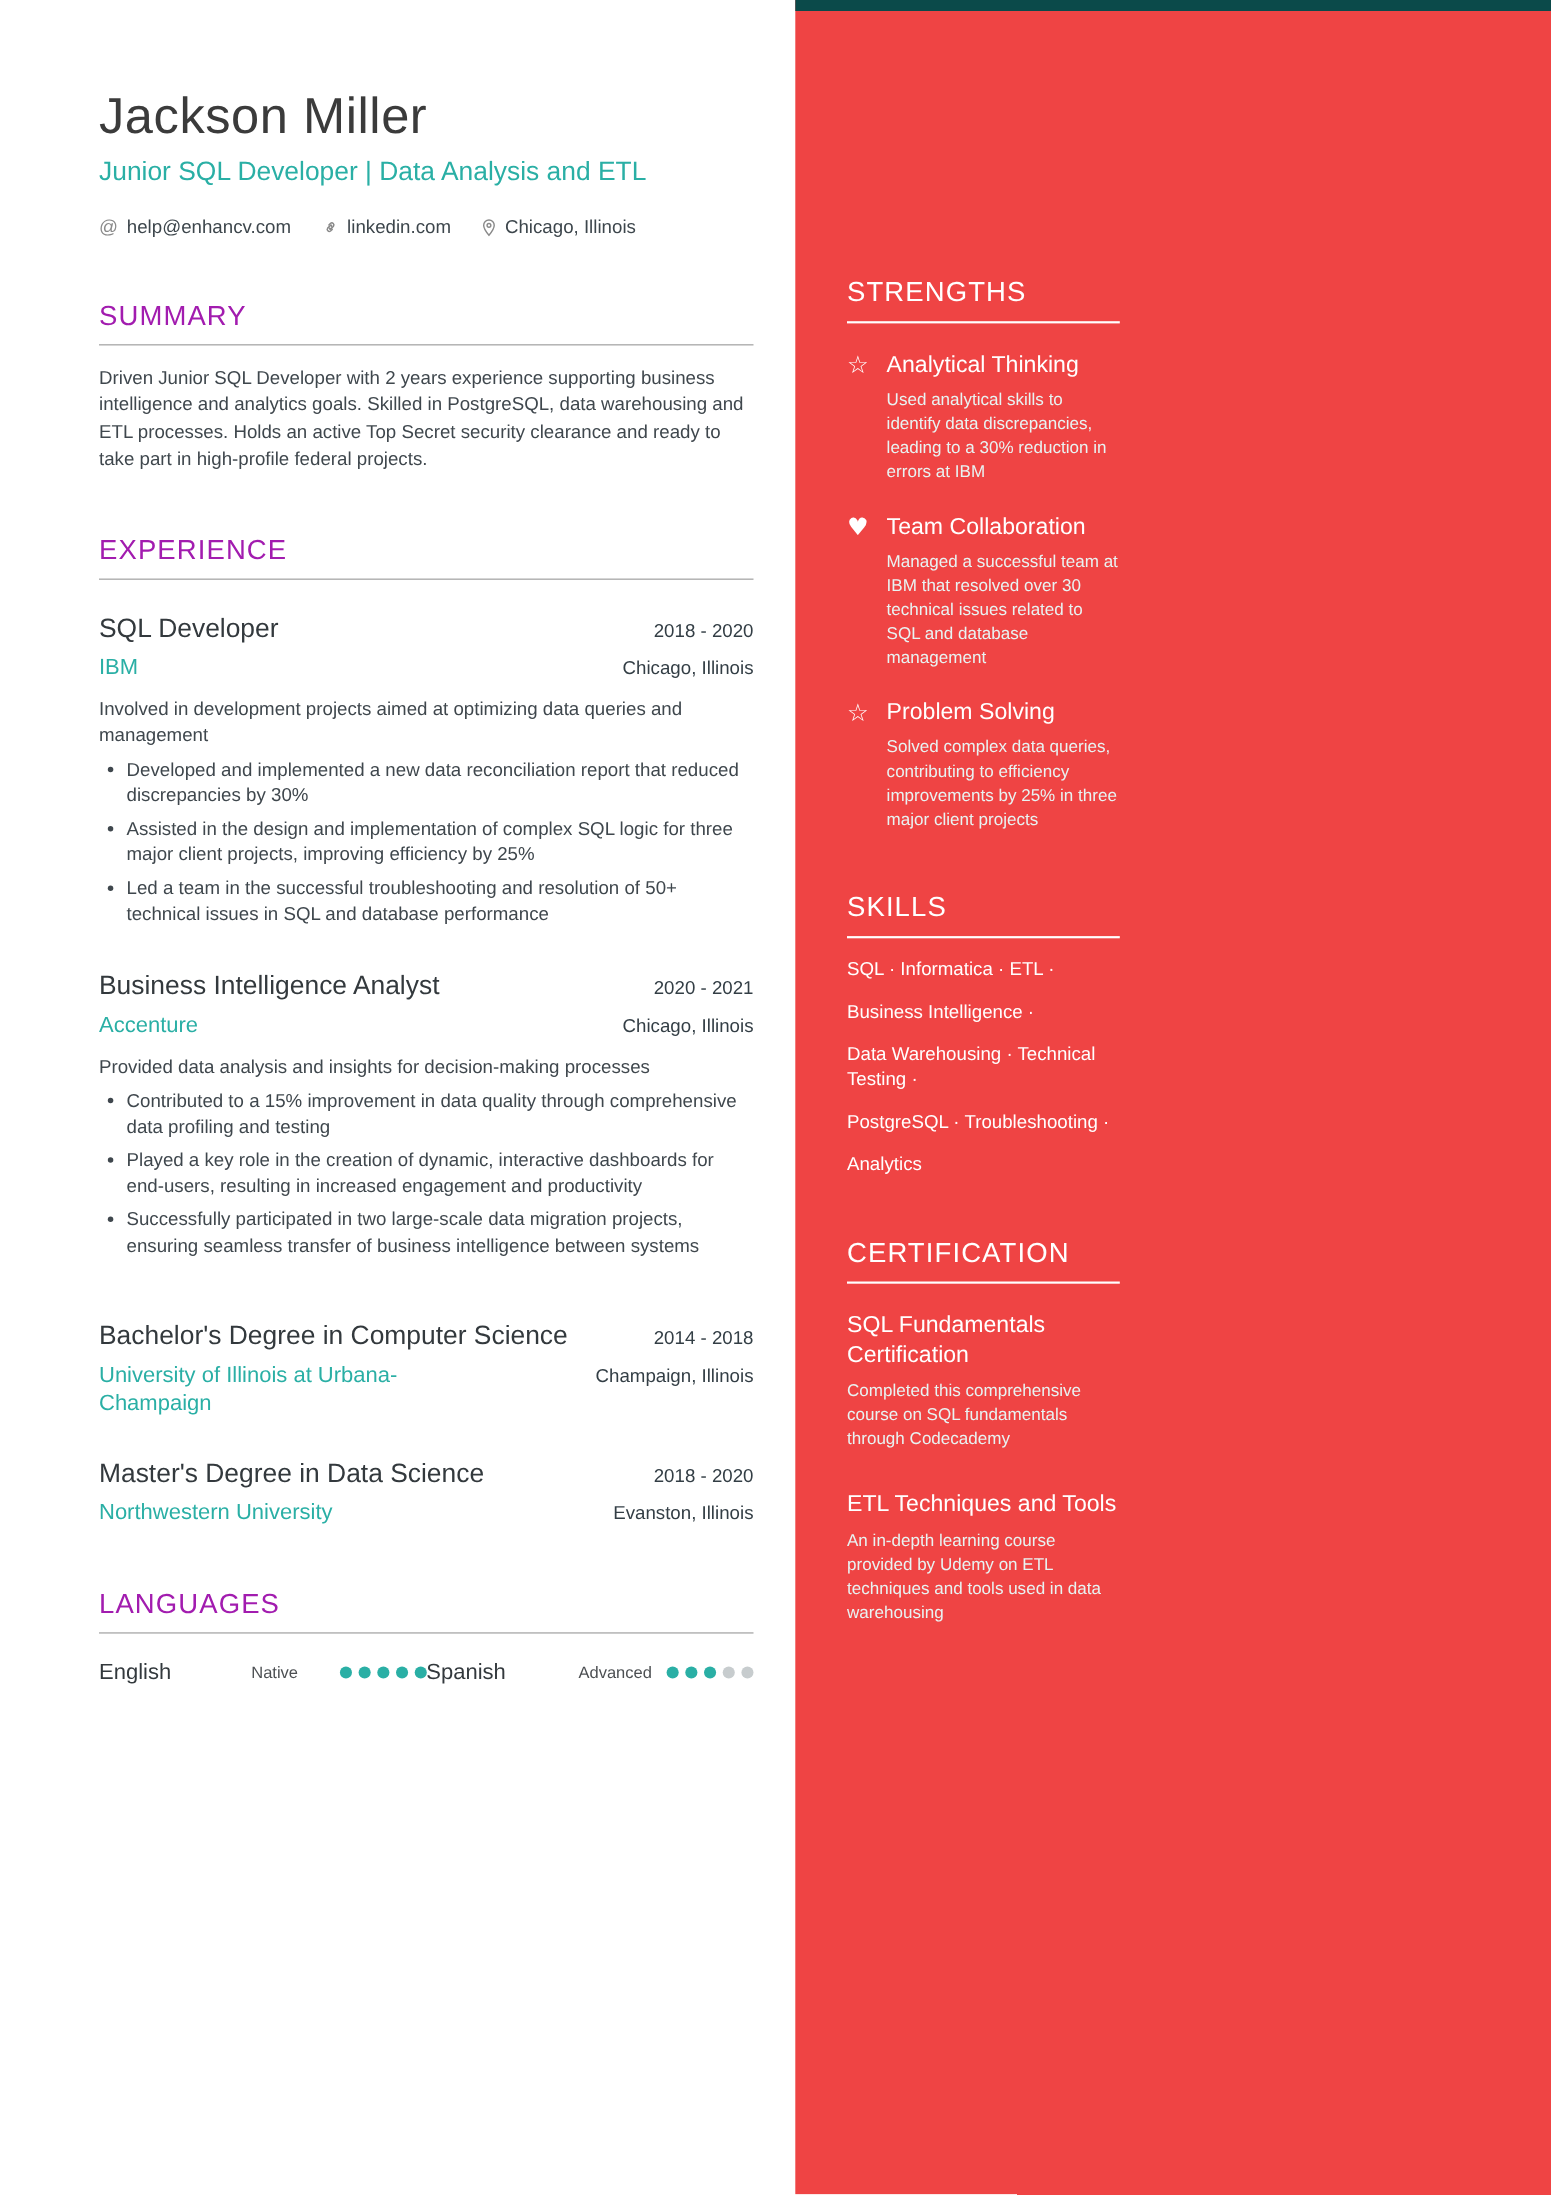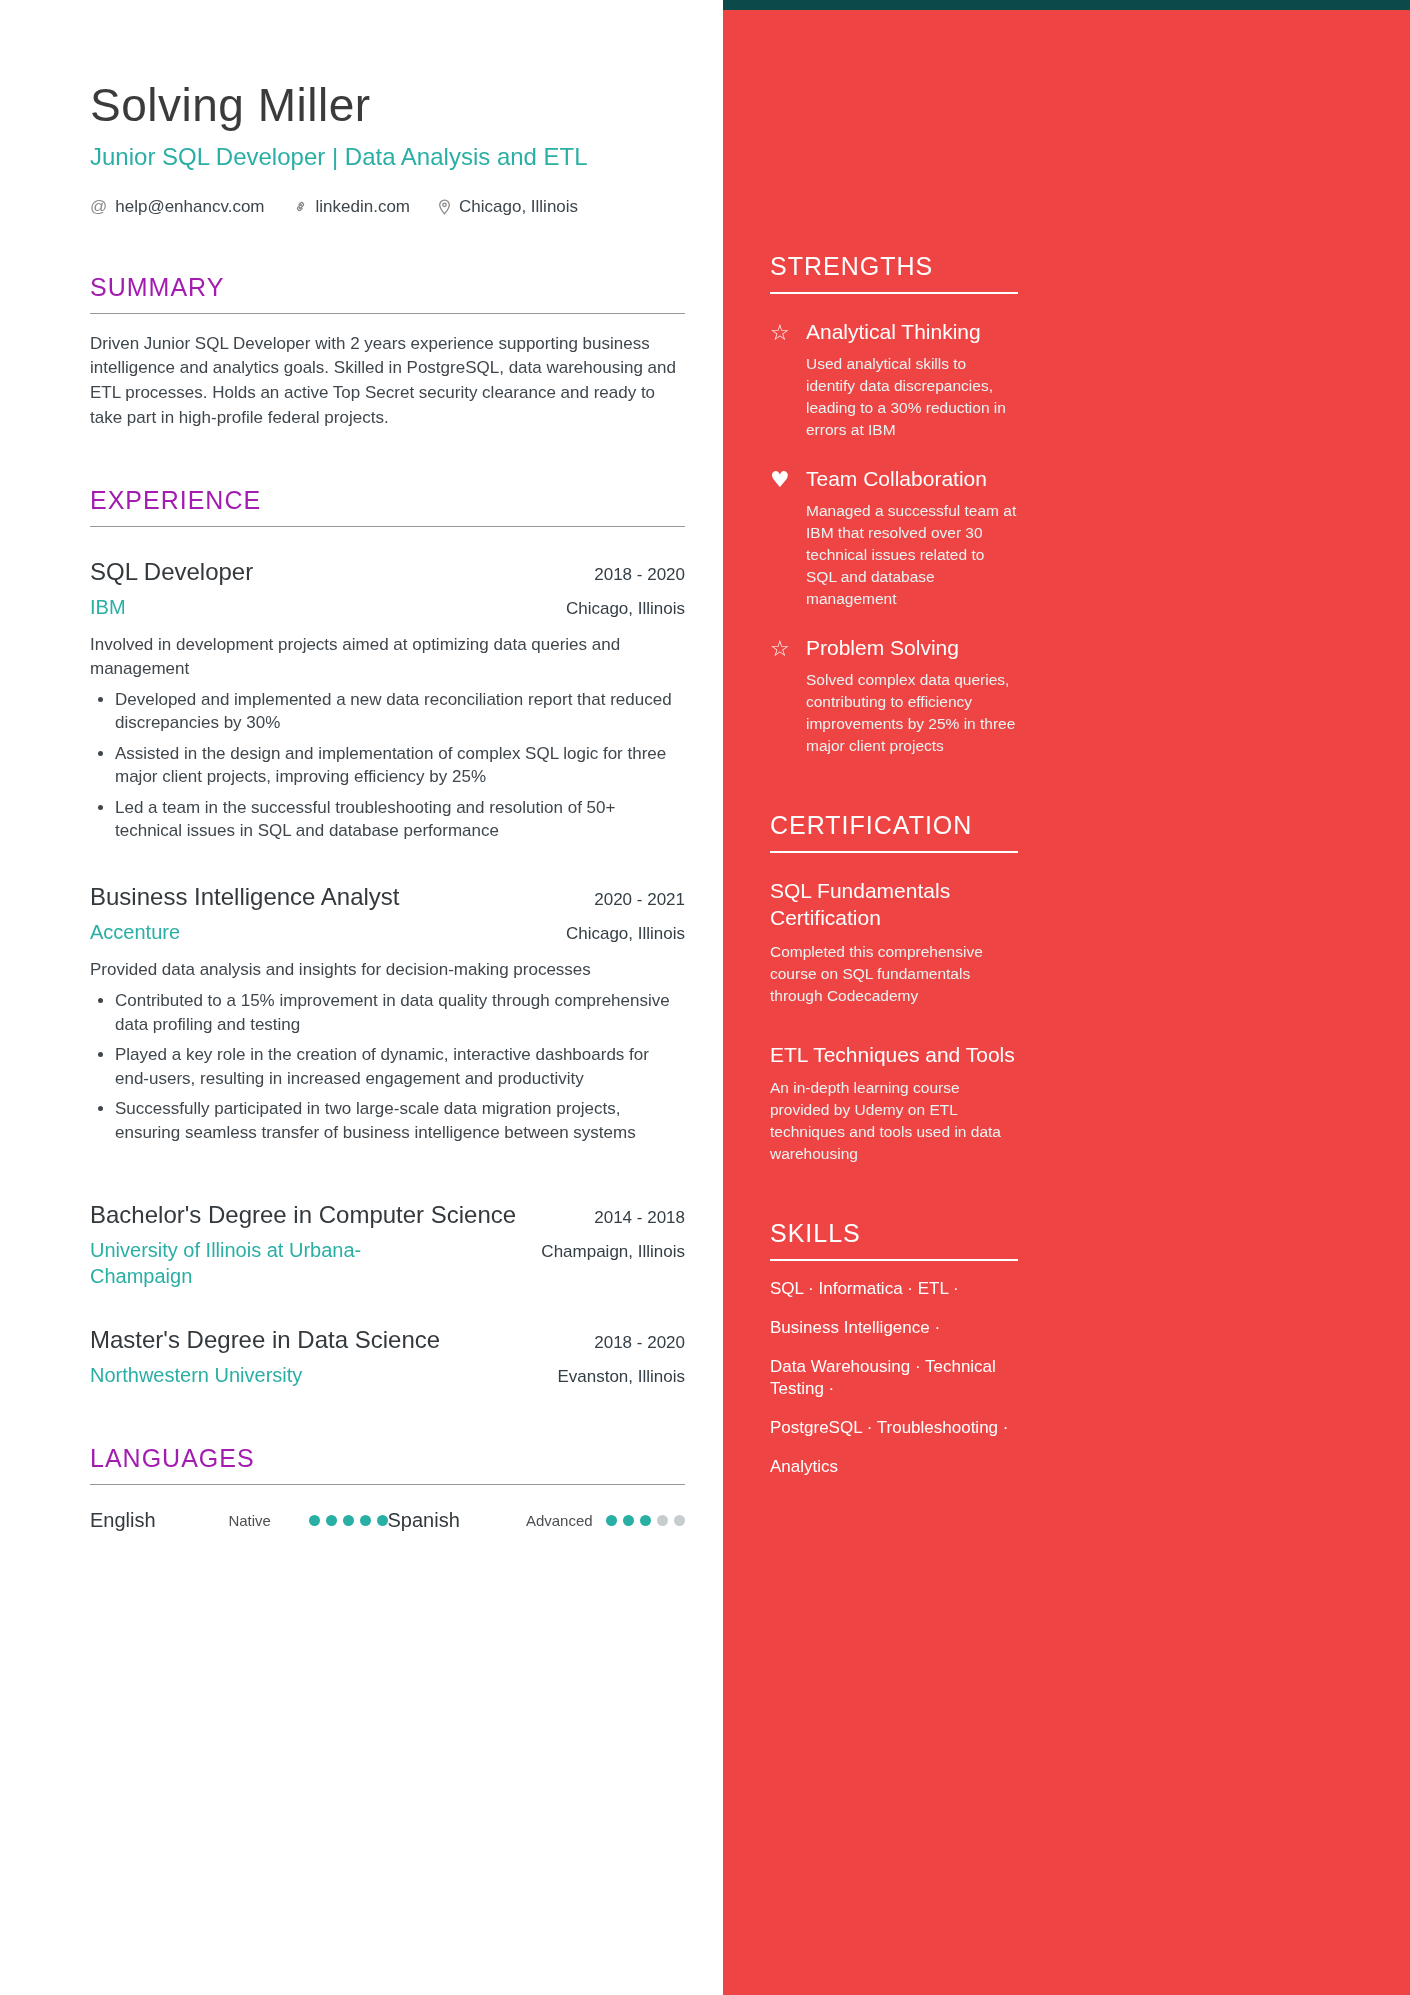--- a/index.html
+++ b/index.html
@@ -62,21 +62,21 @@
 
   svg { display:block; }
 </style>
 </head>
 <body>
 
 <div class="page">
 
   <div class="main">
 
-    <div class="name">Solving Miller</div>
+    <div class="name">Jackson Miller</div>
     <div class="headline">Junior SQL Developer | Data Analysis and ETL</div>
 
     <div class="contact">
       <a class="contact-item">
         <span class="glyph">@</span>
         <span>help@enhancv.com</span>
       </a>
       <a class="contact-item">
         <span class="glyph">
           <svg width="15" height="15" viewBox="0 0 24 24">
@@ -221,38 +221,38 @@
         <div class="strength">
           <div class="strength-glyph">☆</div>
           <div>
             <div class="strength-title">Problem Solving</div>
             <div class="strength-text">Solved complex data queries, contributing to efficiency improvements by 25% in three major client projects</div>
           </div>
         </div>
       </div>
 
       <div class="s-section">
-        <div class="s-heading">CERTIFICATION</div>
-
-        <div class="cert">
-          <div class="cert-title">SQL Fundamentals Certification</div>
-          <div class="cert-text">Completed this comprehensive course on SQL fundamentals through Codecademy</div>
-        </div>
-
-        <div class="cert" style="margin-top:34px;">
-          <div class="cert-title">ETL Techniques and Tools</div>
-          <div class="cert-text">An in-depth learning course provided by Udemy on ETL techniques and tools used in data warehousing</div>
-        </div>
-      </div>
-
-      <div class="s-section">
         <div class="s-heading">SKILLS</div>
         <div class="skill-line">SQL · Informatica · ETL ·</div>
         <div class="skill-line">Business Intelligence ·</div>
         <div class="skill-line">Data Warehousing · Technical Testing ·</div>
         <div class="skill-line">PostgreSQL · Troubleshooting ·</div>
         <div class="skill-line">Analytics</div>
       </div>
 
+      <div class="s-section">
+        <div class="s-heading">CERTIFICATION</div>
+
+        <div class="cert">
+          <div class="cert-title">SQL Fundamentals Certification</div>
+          <div class="cert-text">Completed this comprehensive course on SQL fundamentals through Codecademy</div>
+        </div>
+
+        <div class="cert" style="margin-top:34px;">
+          <div class="cert-title">ETL Techniques and Tools</div>
+          <div class="cert-text">An in-depth learning course provided by Udemy on ETL techniques and tools used in data warehousing</div>
+        </div>
+      </div>
+
     </div>
   </div>
 
 </div>
 
 </body></html>

